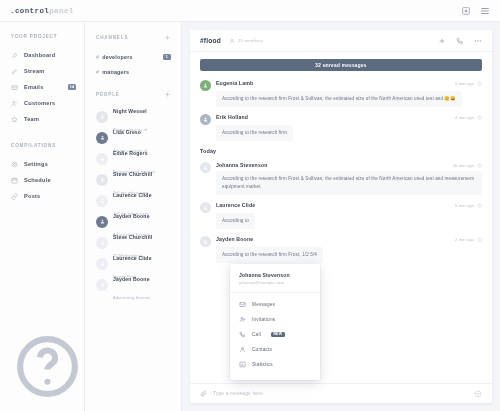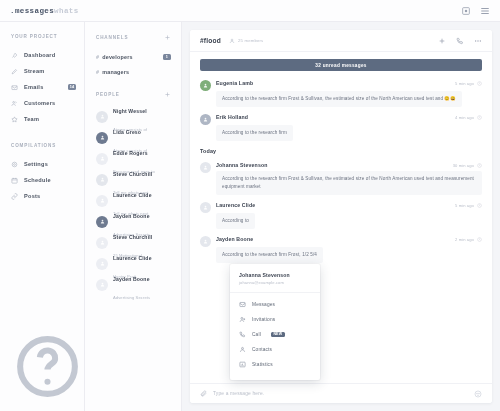--- a/index.html
+++ b/index.html
@@ -199,21 +199,21 @@
   }
   .dd-list { padding-top: 4px; }
 </style>
 </head>
 <body>
 
 <div class="app">
 
   <div class="topbar">
     <div class="brand">
-      <span class="b1">.messages</span><span class="b2">whats</span>
+      <span class="b1">.control</span><span class="b2">panel</span>
     </div>
     <div class="topbar-right">
       <span class="tb-ico">
         <svg viewBox="0 0 24 24" fill="none" stroke="currentColor" stroke-width="2">
             <rect x="4" y="4" width="16" height="16" rx="2"></rect>
             <circle cx="12" cy="12" r="3" fill="currentColor" stroke="none"></circle>
           </svg>
       </span>
       <span class="tb-ico">
         <svg viewBox="0 0 24 24" fill="none" stroke="currentColor" stroke-width="2.4">

